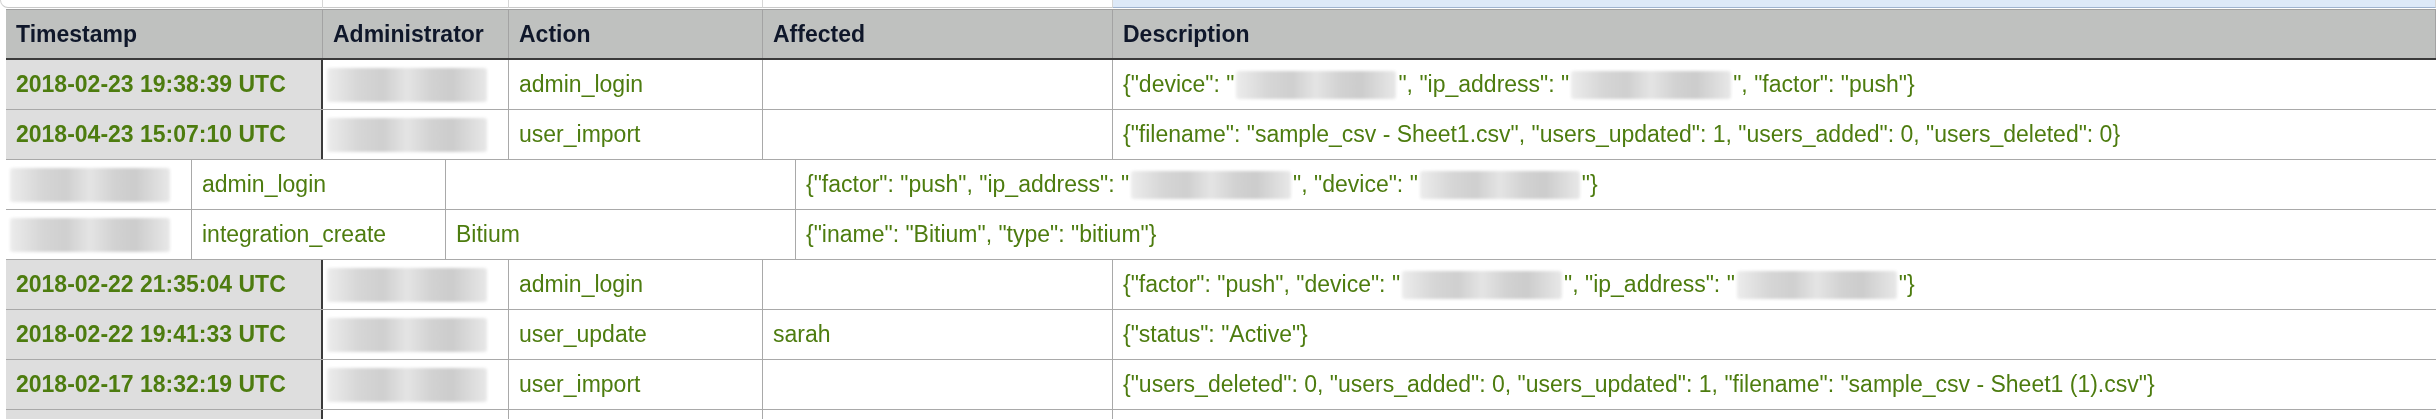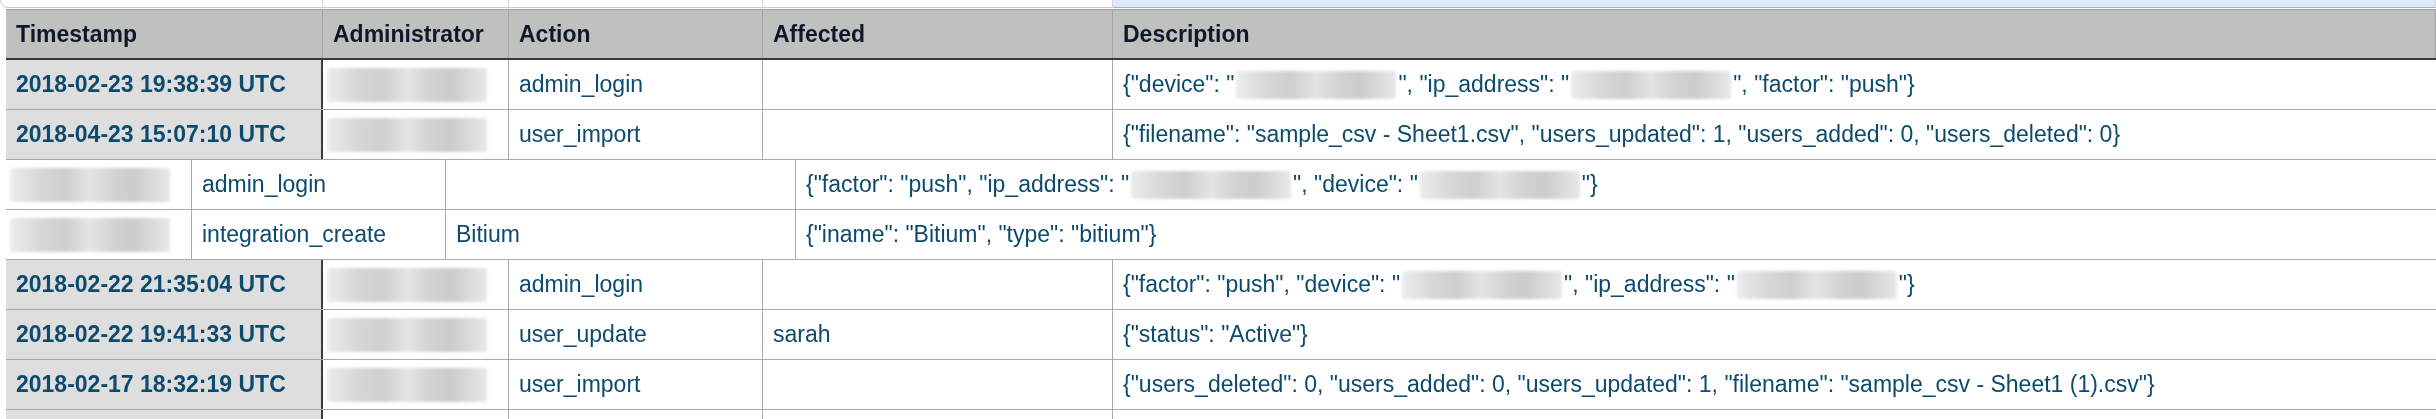--- a/index.html
+++ b/index.html
@@ -62,21 +62,21 @@
     border-top: 1px solid #a0a0a0;
     border-bottom: 2px solid #3a3a3a;
   }
   .cell {
     box-sizing: border-box;
     height: 100%;
     display: flex;
     align-items: center;
     padding-left: 10px;
     font-size: 23px;
-    color: #0c4a6e;
+    color: #4d7c0f;
     white-space: nowrap;
     overflow: hidden;
     border-right: 1px solid #a9a9a9;
   }
   .header .cell {
     font-weight: bold;
     color: #0f172a;
     border-right: 1px solid #a3a3a3;
   }
   .c-ts   { width: 317px; }

